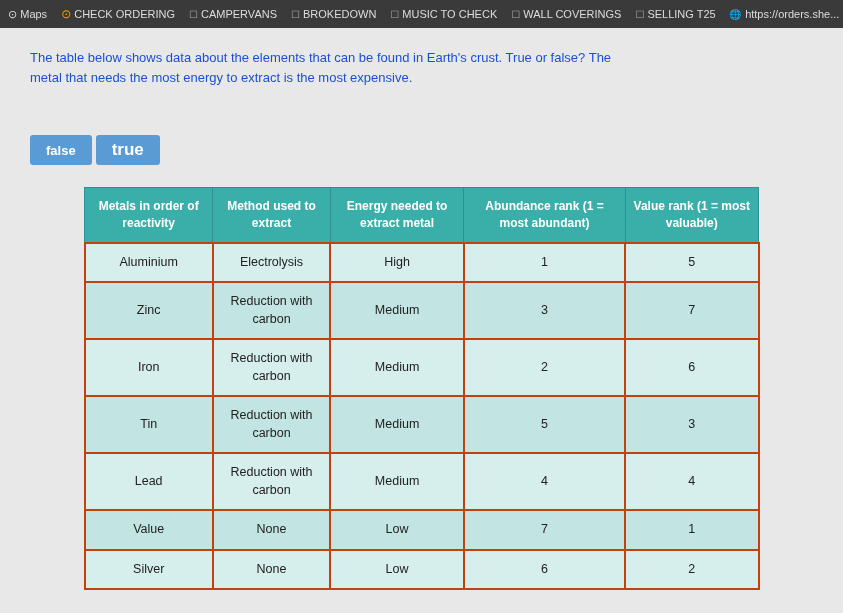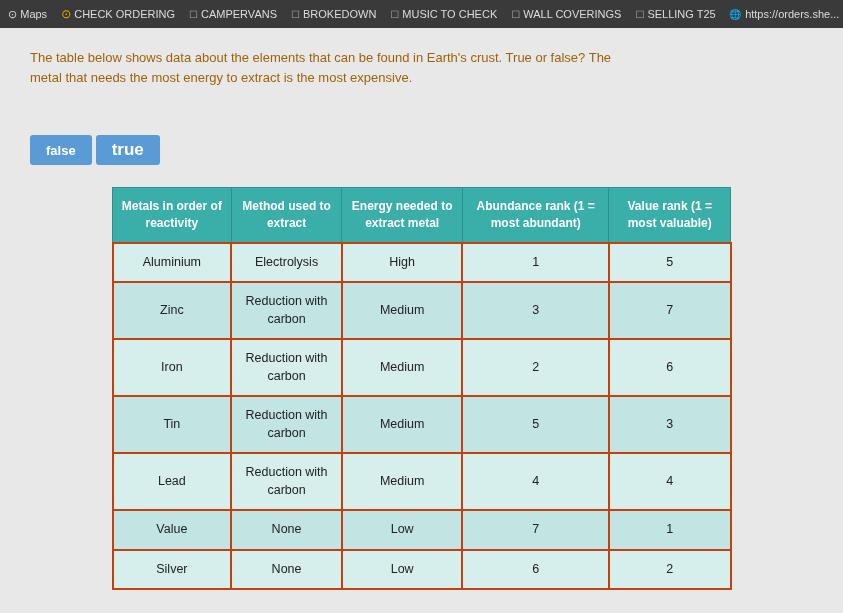--- a/index.html
+++ b/index.html
@@ -39,21 +39,21 @@
 
     
     .main-content {
       background: #e8e8e8;
       padding: 20px 30px 20px 30px;
       min-height: 585px;
     }
 
     .description {
       font-size: 13px;
-      color: #a16207;
+      color: #1d4ed8;
       margin-bottom: 29px;
       line-height: 1.5;
     }
 
     
     .button-row {
       display: flex;
       gap: 4px;
       margin-bottom: 22px;
       margin-top: 48px;
@@ -80,21 +80,21 @@
     }
 
     
     .table-container {
       display: flex;
       justify-content: center;
     }
 
     table {
       border-collapse: collapse;
-      width: 620px;
+      width: 676px;
     }
 
     thead tr {
       background: #3aafa9;
     }
 
     thead th {
       color: white;
       font-size: 12px;
       font-weight: bold;

